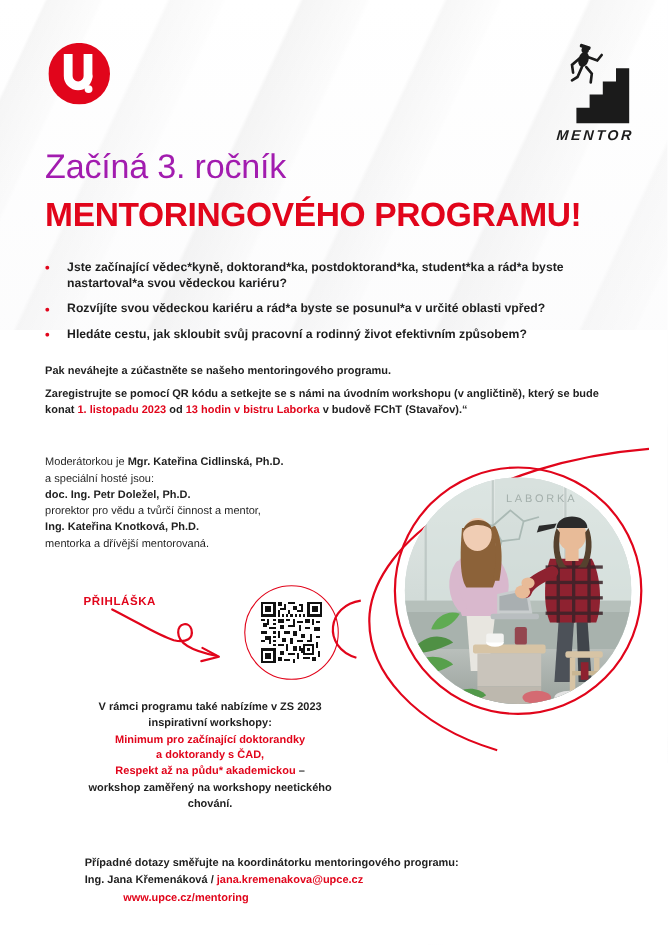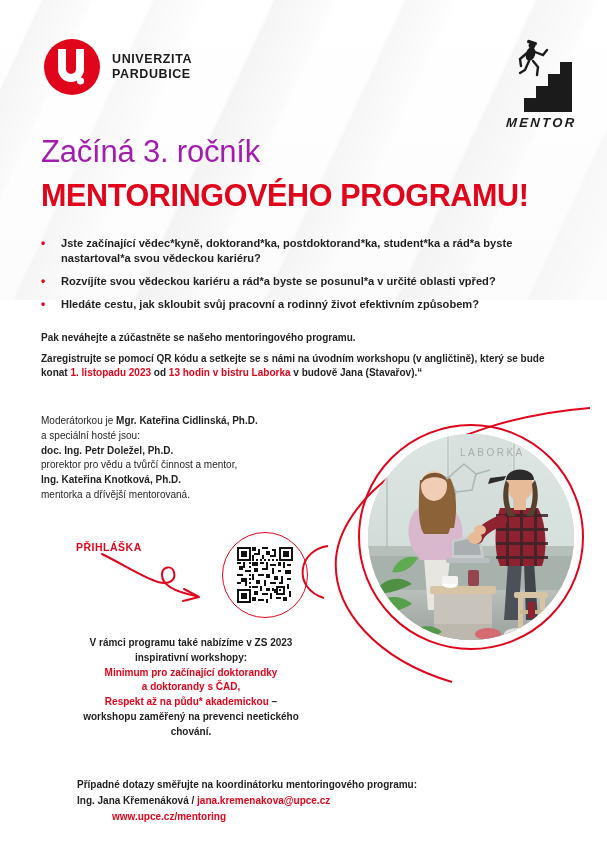--- a/index.html
+++ b/index.html
@@ -166,24 +166,20 @@
 
   <div class="upce-logo">
     <div class="upce-mark">
       <svg viewBox="0 0 56 56" width="56" height="56" aria-hidden="true">
         <circle cx="28" cy="28" r="28" fill="#E1051B"></circle>
         <path d="M14 10 L14 30 a13 13 0 0 0 26 0 L40 10 L32 10 L32 30 a5 5 0 0 1 -10 0 L22 10 Z" fill="#ffffff"></path>
         <circle cx="36.5" cy="30.5" r="3.6" fill="#ffffff"></circle>
         <circle cx="36.5" cy="42" r="3.6" fill="#ffffff"></circle>
       </svg>
     </div>
-    <div class="upce-name">
-      <div>UNIVERZITA</div>
-      <div>PARDUBICE</div>
-    </div>
   </div>
 
   <div class="mentor-logo">
     <svg viewBox="0 0 82 80" width="82" height="80" aria-hidden="true">
 
       <path d="M24 78 L24 64 L36 64 L36 52 L48 52 L48 40 L60 40 L60 28 L72 28 L72 78 Z" fill="#1b1b1b"></path>
 
       <g fill="#1b1b1b" stroke="#1b1b1b" stroke-width="2.4" stroke-linecap="round">
         <ellipse cx="30.5" cy="20" rx="4.6" ry="7" transform="rotate(18 30.5 20)" fill="#1b1b1b" stroke="none"></ellipse>
         <rect x="27" y="7" width="10" height="3.2" rx="1" transform="rotate(18 32 8.6)" fill="#1b1b1b" stroke="none"></rect>
@@ -211,21 +207,21 @@
     </div>
     <div class="bullet">
       <span class="dot">•</span>
       <span class="btxt">Hledáte cestu, jak skloubit svůj pracovní a rodinný život efektivním způsobem?</span>
     </div>
   </div>
 
   <div class="para p-invite">Pak neváhejte a zúčastněte se našeho mentoringového programu.</div>
 
   <div class="para p-register">
-    <span>Zaregistrujte se pomocí QR kódu a setkejte se s námi na úvodním workshopu (v angličtině), který se bude konat </span><span class="red">1. listopadu 2023</span><span> od </span><span class="red">13 hodin v bistru Laborka</span><span> v budově Jana (Stavařov).“</span>
+    <span>Zaregistrujte se pomocí QR kódu a setkejte se s námi na úvodním workshopu (v angličtině), který se bude konat </span><span class="red">1. listopadu 2023</span><span> od </span><span class="red">13 hodin v bistru Laborka</span><span> v budově FChT (Stavařov).“</span>
   </div>
 
   <div class="para p-host">
     <span class="ln"><span>Moderátorkou je </span><span class="nm">Mgr. Kateřina Cidlinská, Ph.D.</span></span>
     <span class="ln">a speciální hosté jsou:</span>
     <span class="ln nm">doc. Ing. Petr Doležel, Ph.D.</span>
     <span class="ln">prorektor pro vědu a tvůrčí činnost a mentor,</span>
     <span class="ln nm">Ing. Kateřina Knotková, Ph.D.</span>
     <span class="ln">mentorka a dřívější mentorovaná.</span>
   </div>
@@ -471,21 +467,21 @@
       </svg>
     </div>
   </div>
 
   <div class="para p-workshops">
     <span class="ln">V rámci programu také nabízíme v ZS 2023</span>
     <span class="ln">inspirativní workshopy:</span>
     <span class="ln red">Minimum pro začínající doktorandky</span>
     <span class="ln red">a doktorandy s ČAD,</span>
     <span class="ln"><span class="red">Respekt až na půdu* akademickou</span><span> –</span></span>
-    <span class="ln">workshopu zaměřený na prevenci neetického</span>
+    <span class="ln">workshop zaměřený na workshopy neetického</span>
     <span class="ln">chování.</span>
   </div>
 
   <div class="para p-contact">
     <span class="ln">Případné dotazy směřujte na koordinátorku mentoringového programu:</span>
     <span class="ln"><span>Ing. Jana Křemenáková / </span><span class="red">jana.kremenakova@upce.cz</span></span>
     <span class="ln web">www.upce.cz/mentoring</span>
   </div>
 
 </div>

